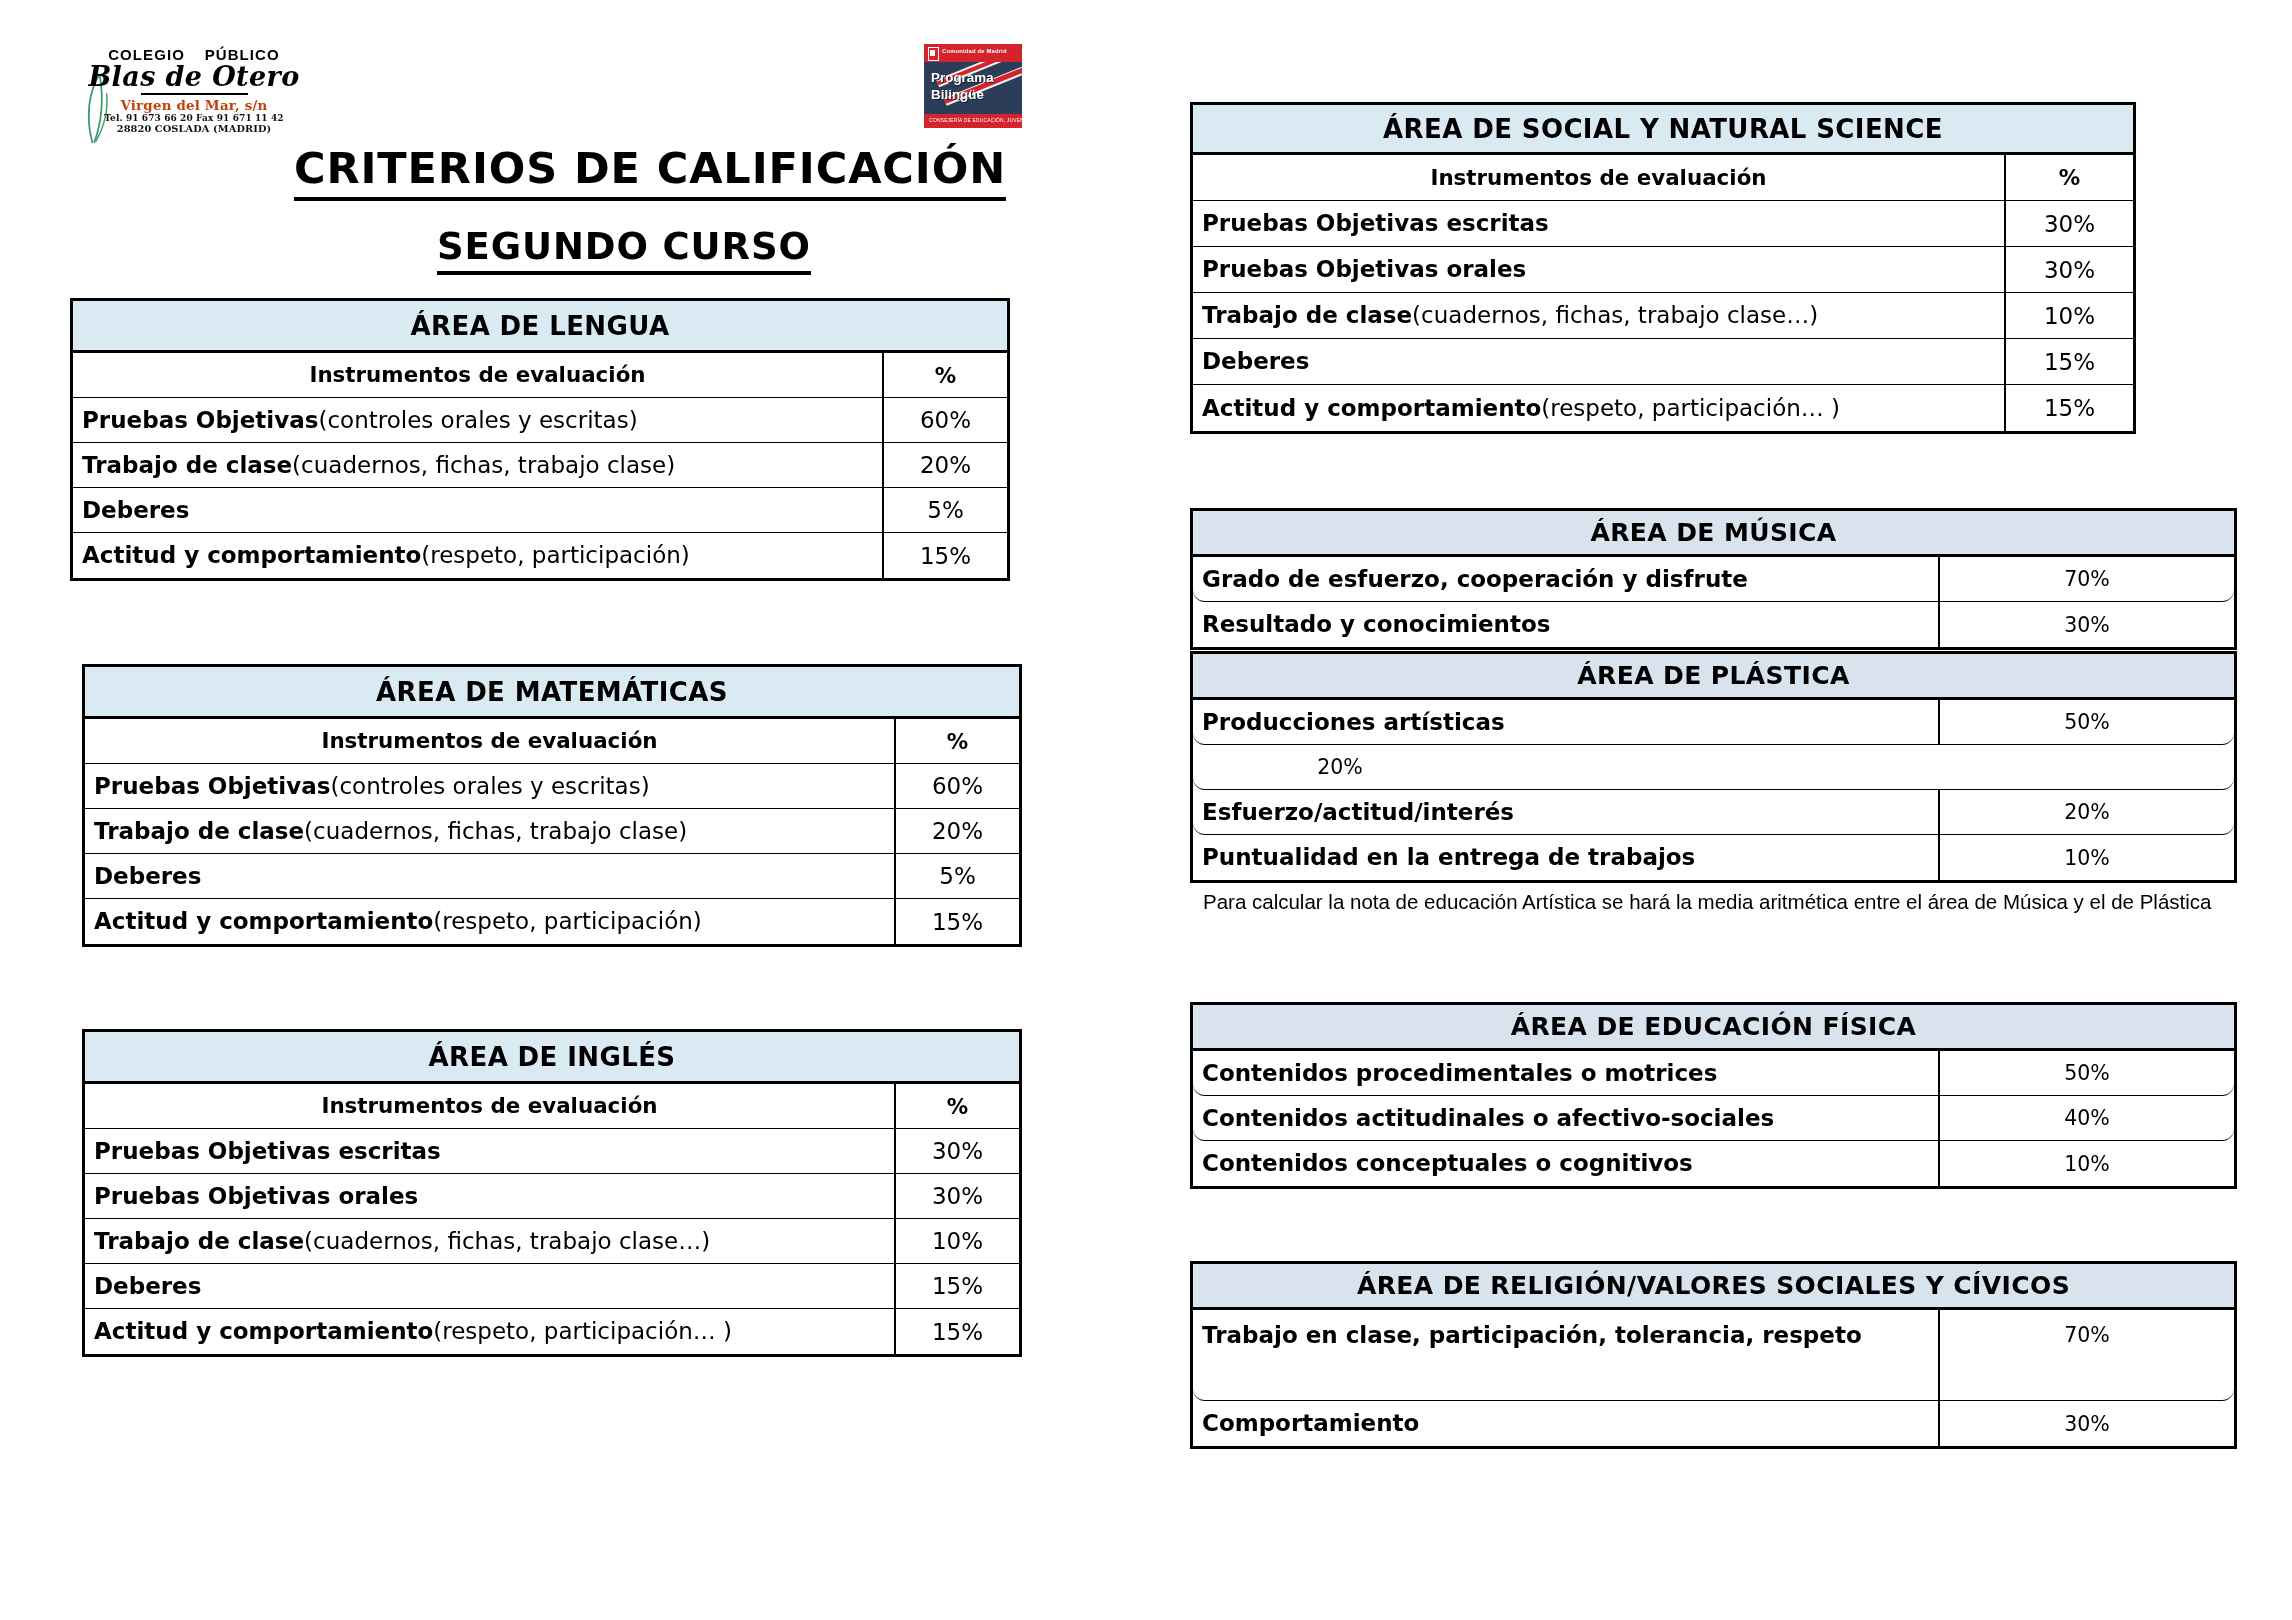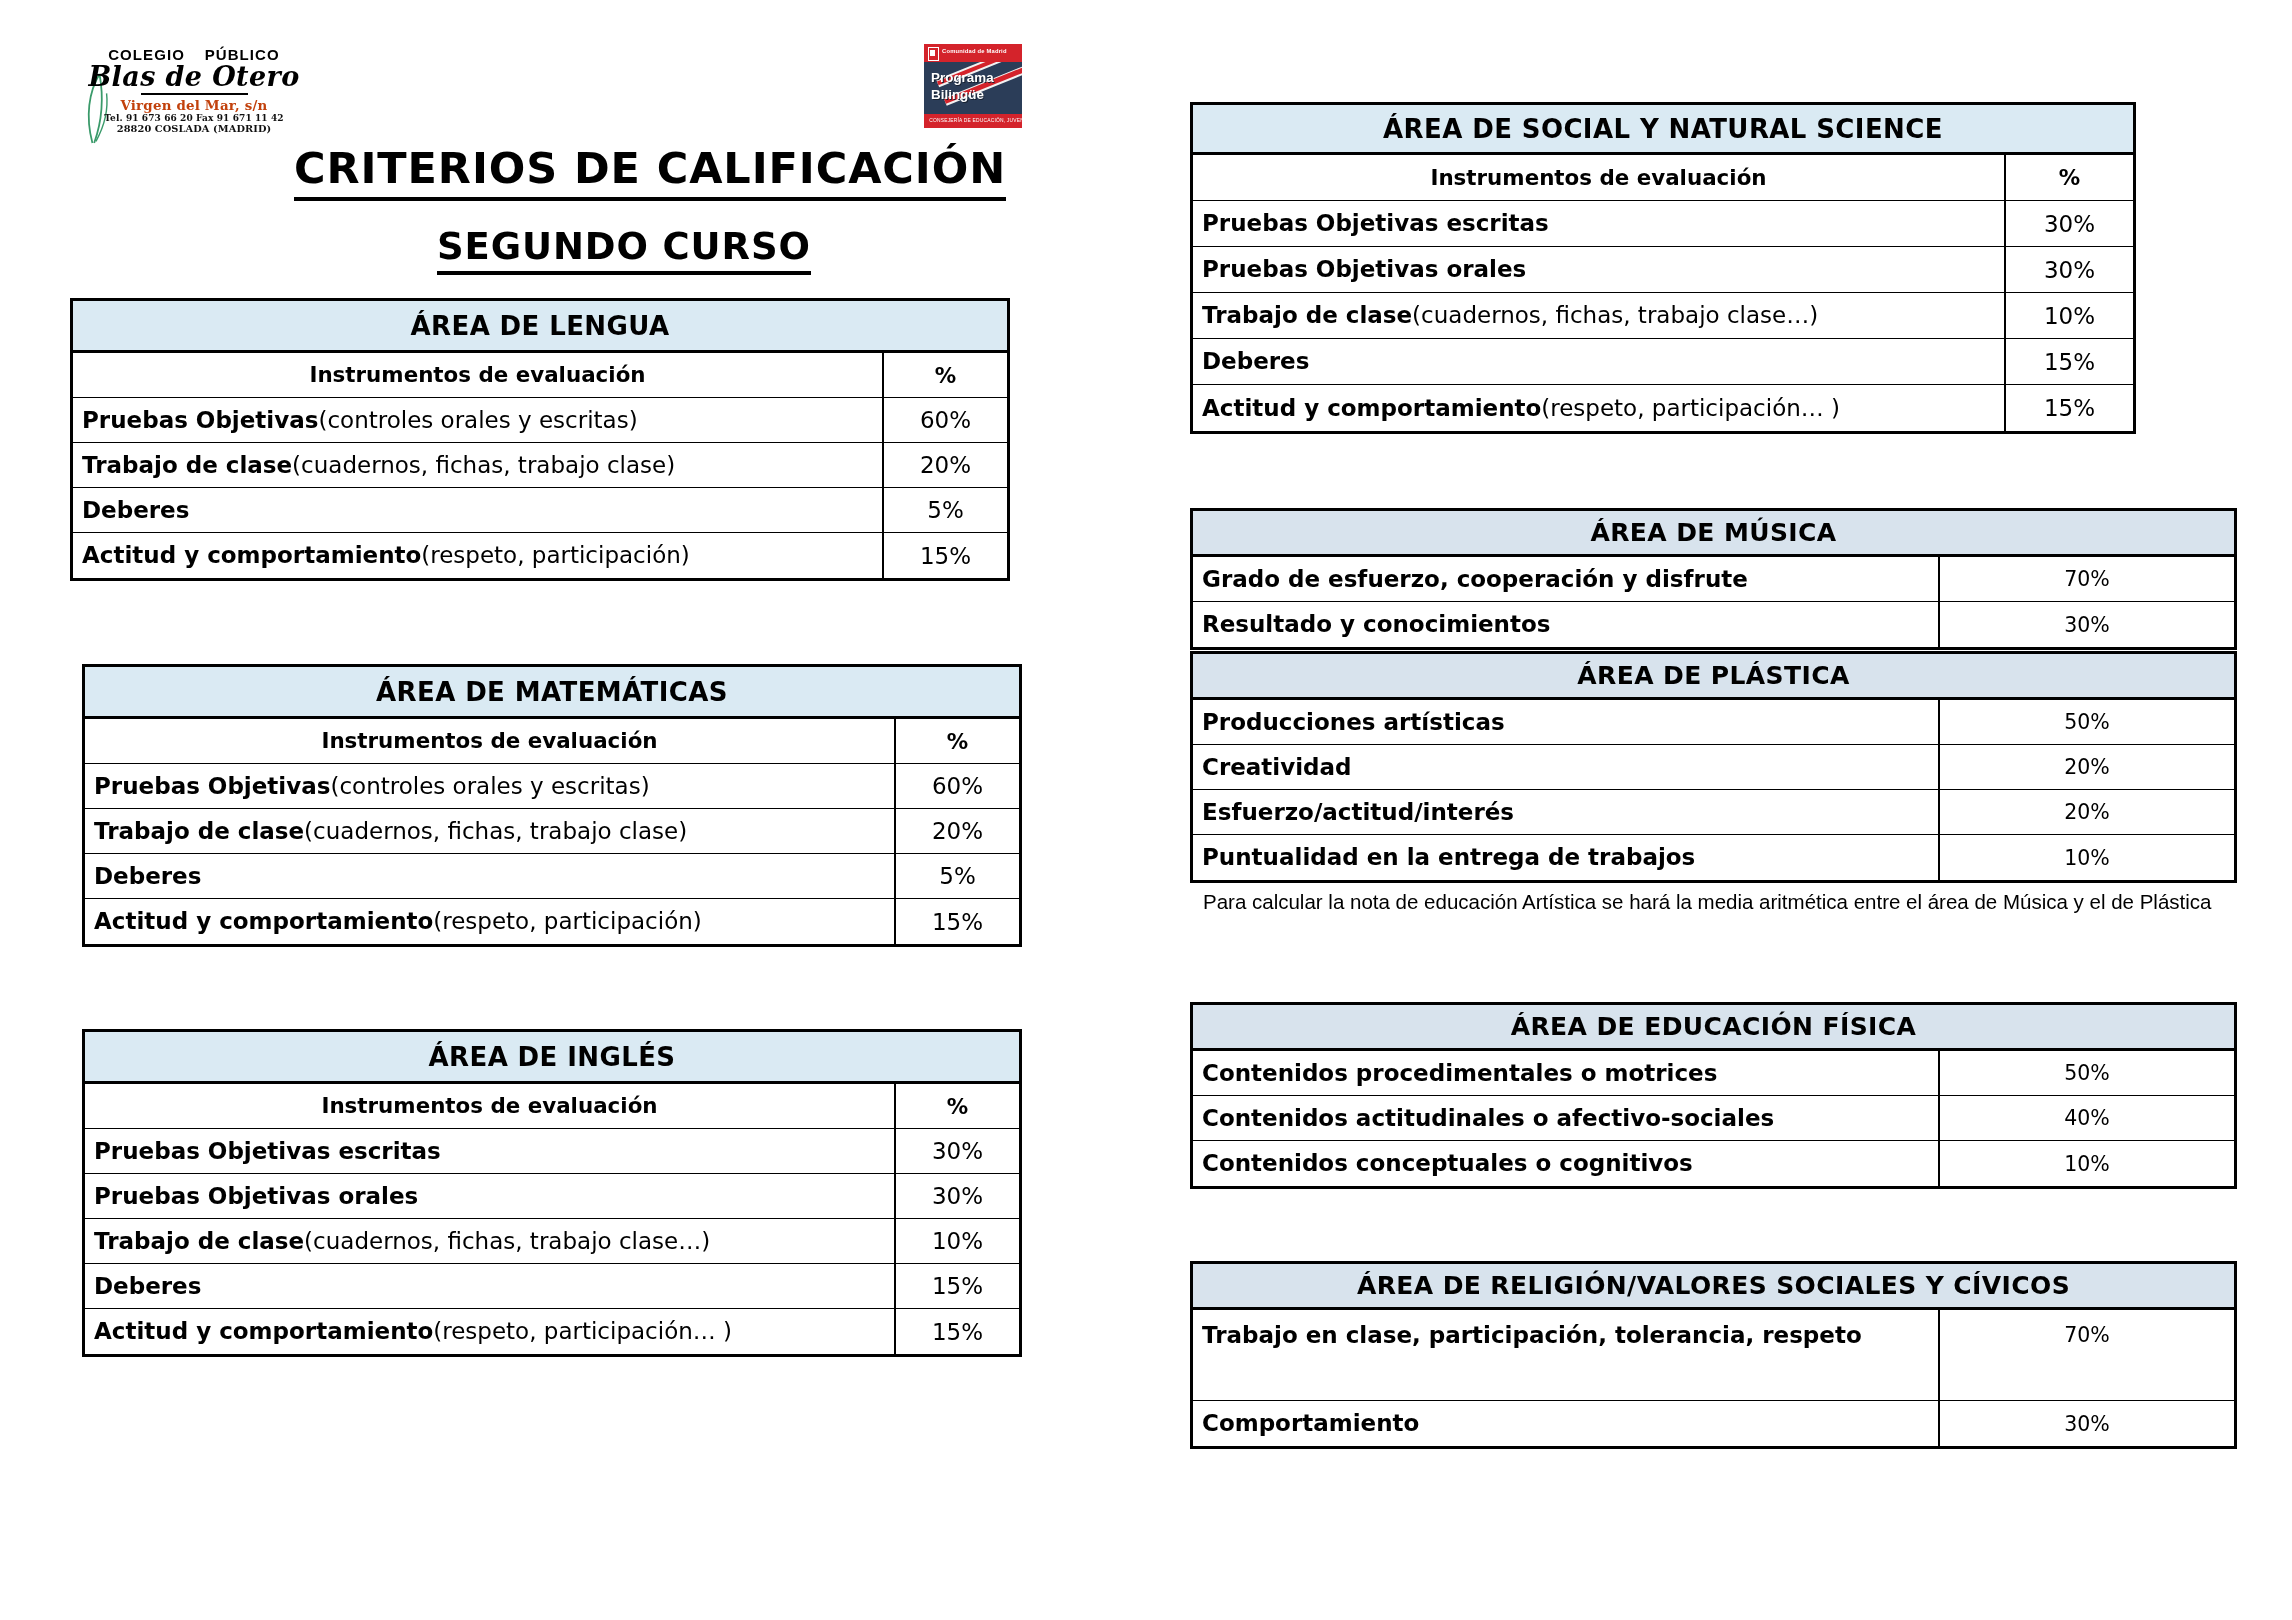--- a/index.html
+++ b/index.html
@@ -270,21 +270,21 @@
   .lefttbl .tbl-row { min-height: 45px; }
 
   
   .scitbl .cell-pct { flex: 0 0 127px; }
   .scitbl .tbl-title { background: #daeaf3; height: 50px; }
   .scitbl .tbl-row { min-height: 46px; }
 
   
   .arttbl .cell-pct { flex: 0 0 294px; font-size: 20.5px; }
   .arttbl .tbl-title { background: #d8e3ed; height: 46px; font-size: 25px; }
-  .arttbl .tbl-row { min-height: 45px; }
+  .arttbl .tbl-row { min-height: 45px; border-radius: 12px; }
   .arttbl .cell-label { font-size: 23px; }
 
   .note {
     position: absolute;
     font-family: "Liberation Sans", sans-serif;
     font-size: 20.5px;
     line-height: 39px;
     color: #000;
     width: 1016px;
   }
@@ -512,23 +512,20 @@
 
   <div class="tbl arttbl" style="left:1190px; top:651px; width:1047px;">
     <div class="tbl-title">ÁREA DE PLÁSTICA</div>
     <div class="tbl-row">
       <div class="cell-label">
           <span class="bold">Producciones artísticas</span>
         </div>
       <div class="cell-pct">50%</div>
     </div>
     <div class="tbl-row">
-      <div class="cell-label">
-          <span class="bold">Creatividad</span>
-        </div>
       <div class="cell-pct">20%</div>
     </div>
     <div class="tbl-row">
       <div class="cell-label">
           <span class="bold">Esfuerzo/actitud/interés</span>
         </div>
       <div class="cell-pct">20%</div>
     </div>
     <div class="tbl-row">
       <div class="cell-label">

